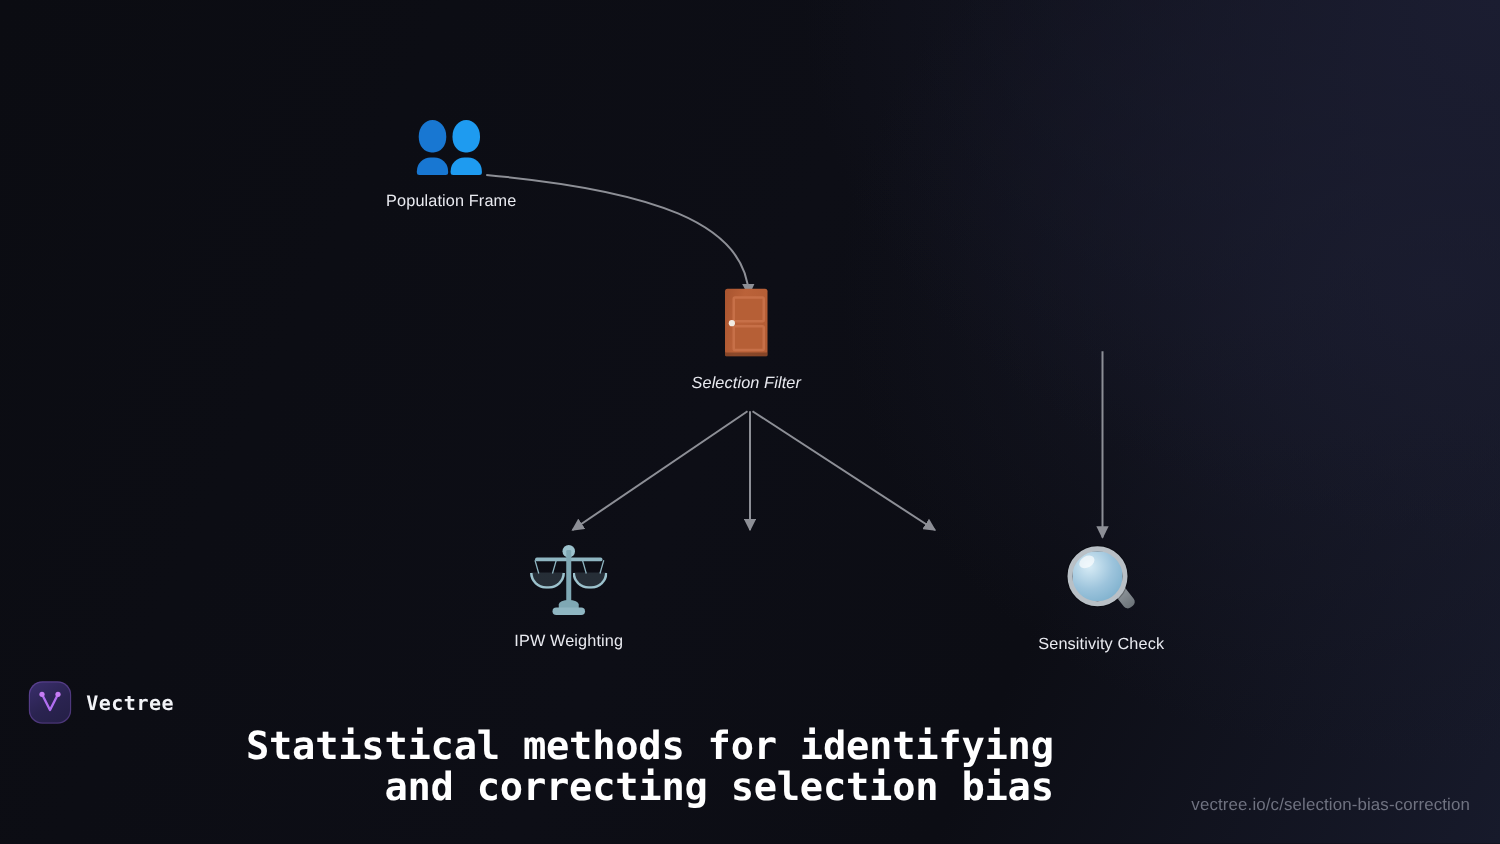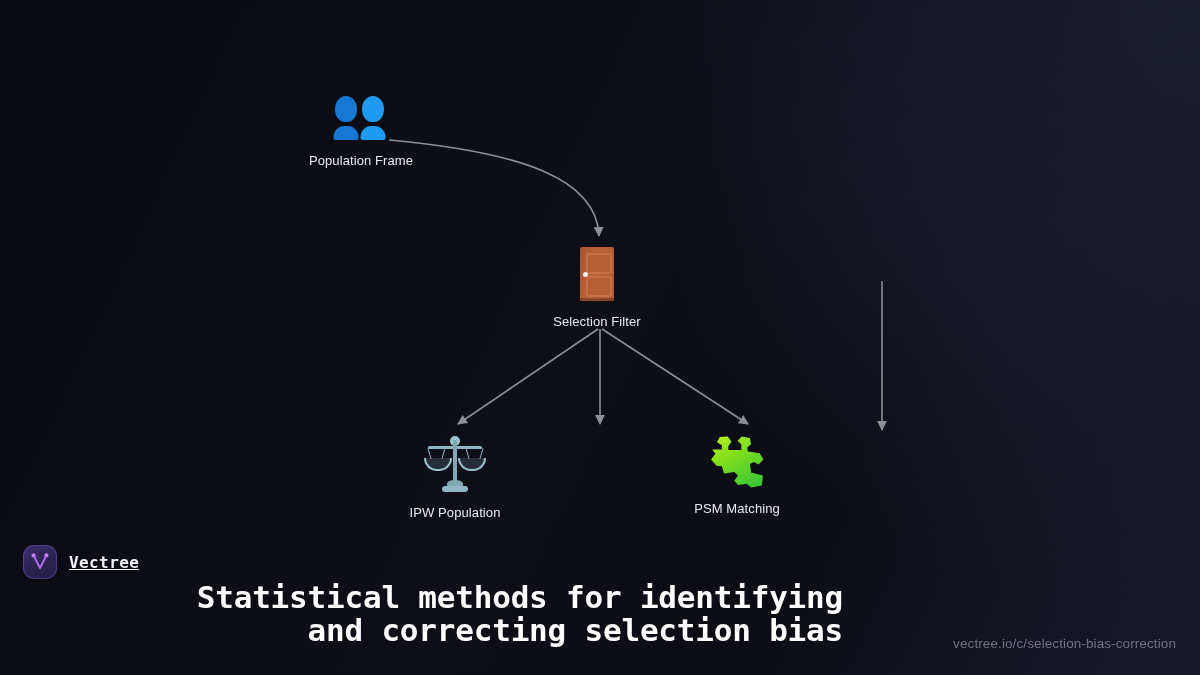--- a/index.html
+++ b/index.html
@@ -249,21 +249,20 @@
     position: relative;
     flex: none;
   }
   #logo-badge svg { position: absolute; left: 7px; top: 7px; }
   #brand-name {
     font-family: "DejaVu Sans Mono", "Liberation Mono", monospace;
     font-size: 16px;
     font-weight: 700;
     color: #f2f3f7;
     letter-spacing: .4px;
-    text-decoration: underline;
   }
   #headline {
     position: absolute;
     left: 23px; top: -94px;
     width: 820px;
     font-family: "DejaVu Sans Mono", "Liberation Mono", monospace;
     font-size: 31px;
     font-weight: 700;
     line-height: 1.08;
     color: #ffffff;
@@ -312,21 +311,21 @@
           </span>
         <span class="bust front">
             <span class="head"></span>
             <span class="body"></span>
           </span>
       </span>
     </span>
     <span class="node-label">Population Frame</span>
   </div>
 
-  <div class="node" style="left:597px; top:247px;">
+  <div class="node" style="left:597px; top:231px;font-style:italic;">
     <span class="glyph">
       <span class="emoji emo-door">
         <span class="frame"></span>
         <span class="panel p1"></span>
         <span class="panel p2"></span>
         <span class="knob"></span>
       </span>
     </span>
     <span class="node-label">Selection Filter</span>
   </div>
@@ -338,31 +337,35 @@
         <span class="knobtop"></span>
         <span class="post"></span>
         <span class="string s1"></span><span class="string s2"></span>
         <span class="string s3"></span><span class="string s4"></span>
         <span class="pan pan-l"></span>
         <span class="pan pan-r"></span>
         <span class="foot"></span>
         <span class="base"></span>
       </span>
     </span>
-    <span class="node-label">IPW Population</span>
-  </div>
-
-
-  <div class="node" style="left:737px; top:436px;">
+    <span class="node-label">IPW Weighting</span>
+  </div>
+
+
+
+  <div class="node" style="left:881px; top:436px;">
     <span class="glyph">
-      <span class="emoji emo-puzzle"><span class="pz"></span></span>
+      <span class="emoji emo-glass">
+        <span class="handle"></span>
+        <span class="rim"></span>
+        <span class="shine"></span>
+      </span>
     </span>
-    <span class="node-label">PSM Matching</span>
-  </div>
-
+    <span class="node-label">Sensitivity Check</span>
+  </div>
 
   <div id="footer">
 
     <div id="brand">
       <div id="logo-badge">
         <svg width="20" height="20" viewBox="0 0 20 20" xmlns="http://www.w3.org/2000/svg">
           <path d="M3.6 3.4 L10 16 L16.4 3.4" fill="none" stroke="#b06ef0" stroke-width="1.9" stroke-linecap="round" stroke-linejoin="round"></path>
           <circle cx="3.6" cy="3.4" r="2.1" fill="#c77cf5"></circle>
           <circle cx="16.4" cy="3.4" r="2.1" fill="#c77cf5"></circle>
         </svg>

